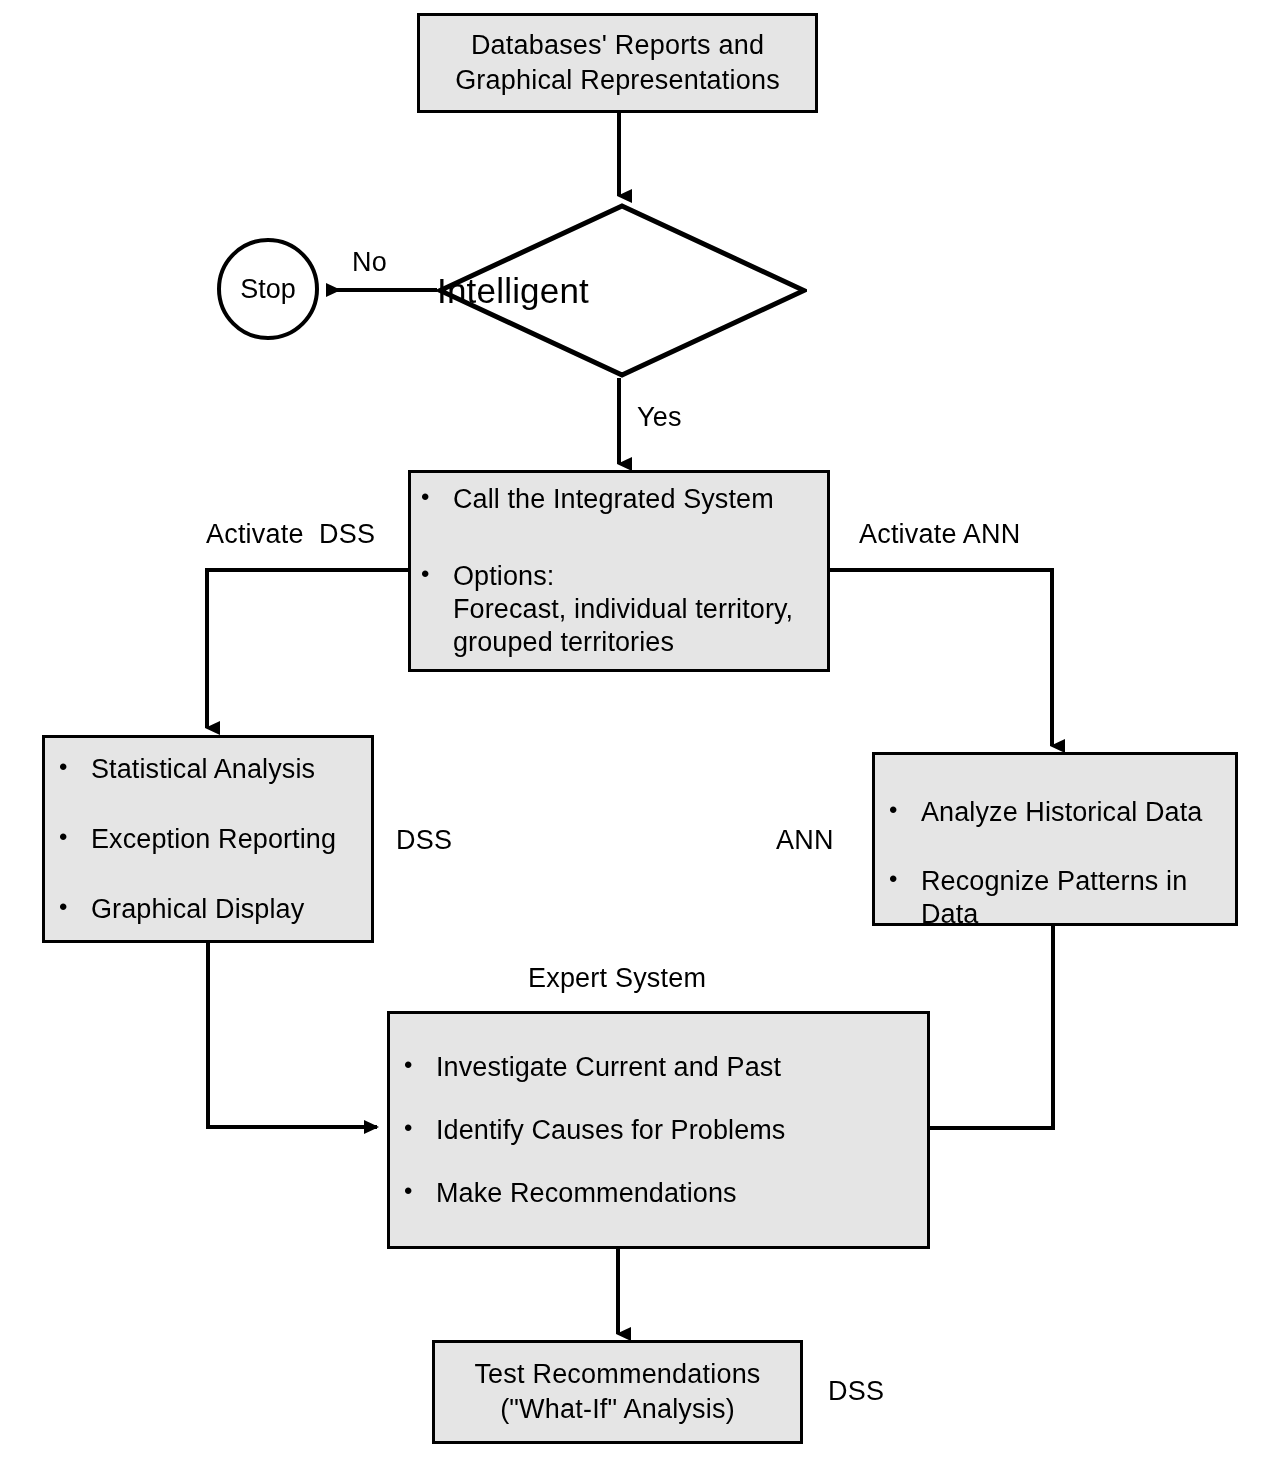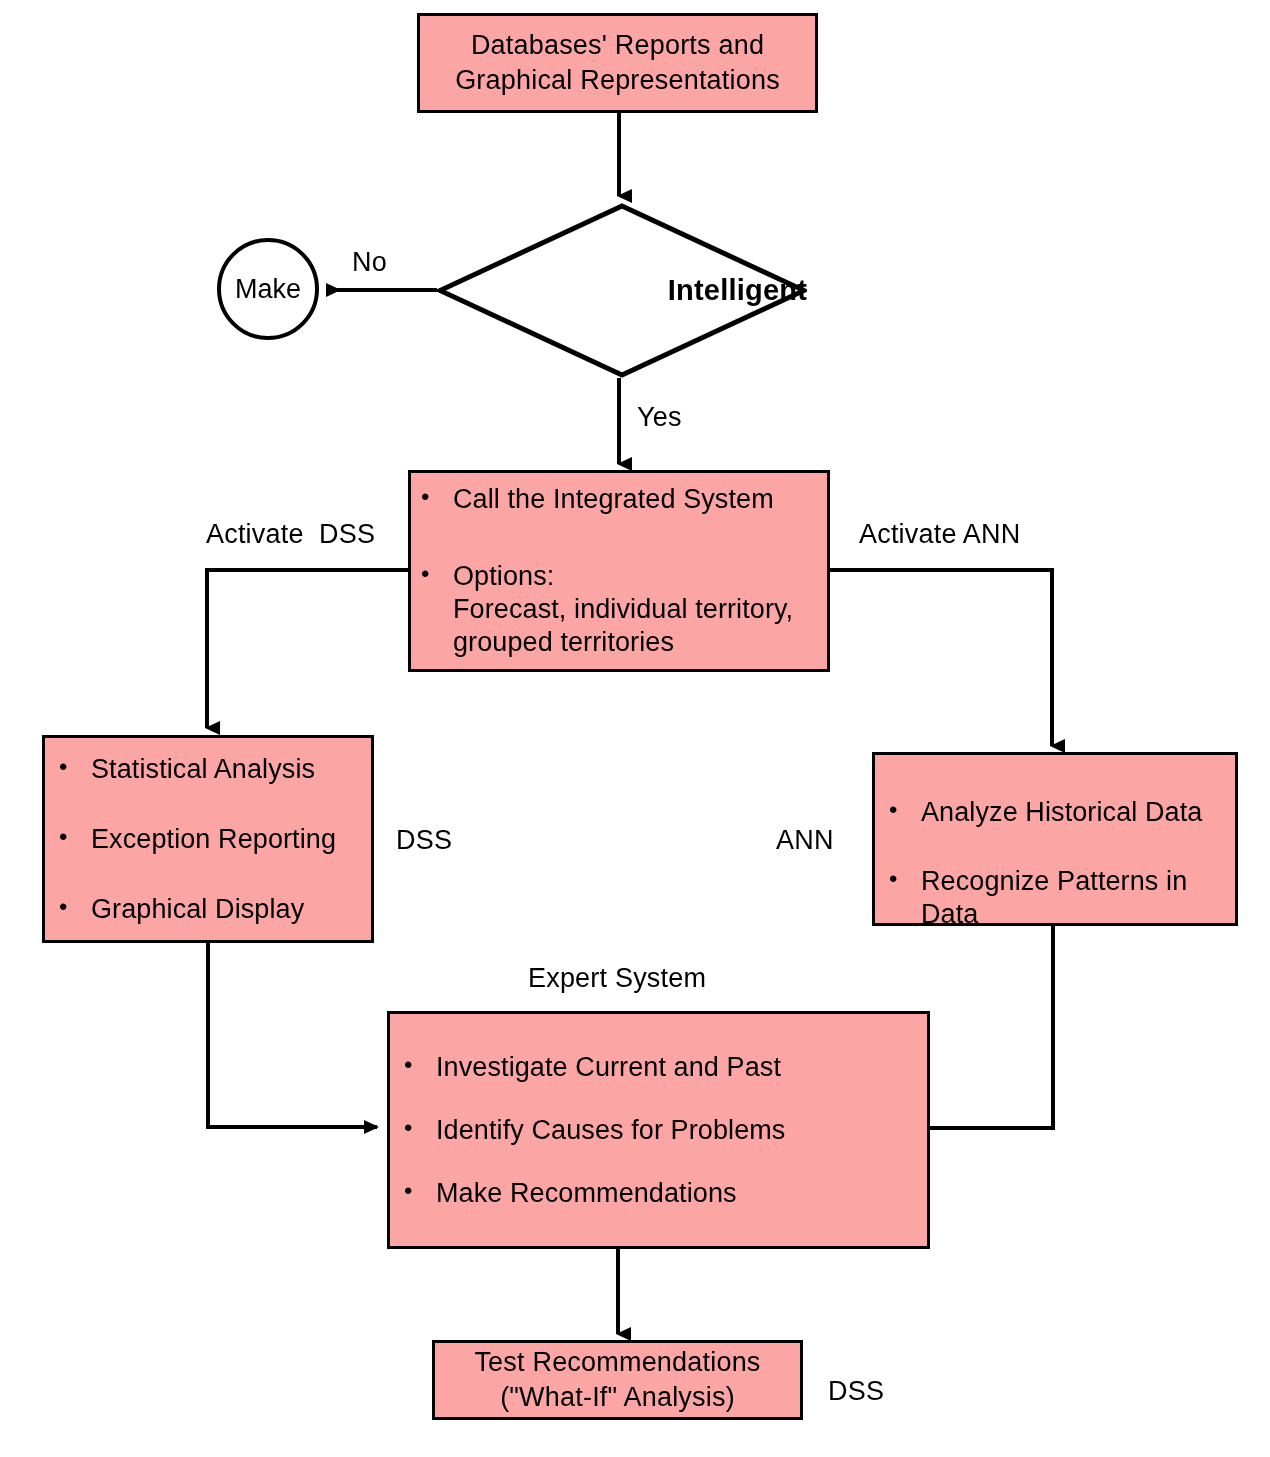--- a/index.html
+++ b/index.html
@@ -22,21 +22,21 @@
     position: absolute;
     left: 0;
     top: 0;
     width: 1270px;
     height: 1457px;
     pointer-events: none;
   }
   .node {
     position: absolute;
     box-sizing: border-box;
-    background: #fca5a5;
+    background: #e5e5e5;
     border: 3px solid #000000;
   }
   .node .inner {
     position: absolute;
     left: 0; right: 0;
     top: 50%;
     transform: translateY(-50%);
   }
   .centered-text {
     text-align: center;
@@ -87,25 +87,24 @@
   }
   .diamond-wrap {
     position: absolute;
   }
   .diamond-label {
     position: absolute;
     left: 0;
     top: 50%;
     width: 100%;
     transform: translateY(-50%);
-    text-align: right;
-    font-size: 29px;
+    text-align: left;
+    font-size: 35px;
     line-height: 1.30;
     letter-spacing: 0.2px;
-    font-weight: bold;
   }
 </style>
 </head>
 <body>
 
 <div id="canvas">
 
   <svg id="wires" viewBox="0 0 1270 1457" xmlns="http://www.w3.org/2000/svg">
     <defs>
       <marker id="arrowDown" markerWidth="16" markerHeight="16" refX="8" refY="13" orient="auto" markerUnits="userSpaceOnUse">
@@ -162,21 +161,21 @@
   <div class="diamond-wrap" style="left:437px; top:203px; width:370px; height:175px;">
     <svg width="370" height="175" viewBox="0 0 370 175" style="position:absolute; left:0; top:0;">
       <polygon points="185,3 367,87.5 185,172 3,87.5" fill="#ffffff" stroke="#000000" stroke-width="5"></polygon>
     </svg>
     <div class="diamond-label">
       <div>Intelligent</div>
     </div>
   </div>
 
   <div class="stop-node" style="left:217px; top:238px; width:102px; height:102px;">
-    <span>Make</span>
+    <span>Stop</span>
   </div>
 
   <div class="free-label" style="left:352px; top:246px;">No</div>
   <div class="free-label" style="left:637px; top:401px;">Yes</div>
   <div class="free-label" style="left:206px; top:518px;">Activate  DSS</div>
   <div class="free-label" style="left:859px; top:518px;">Activate ANN</div>
 
   <div class="node" style="left:42px; top:735px; width:332px; height:208px;">
     <div class="inner" style="padding:0 6px;">
       <ul class="bullets">
@@ -235,21 +234,21 @@
         <li style="margin-bottom:30px;">
           <span>Identify Causes for Problems</span>
         </li>
         <li>
           <span>Make Recommendations</span>
         </li>
       </ul>
     </div>
   </div>
 
-  <div class="node" style="left:432px; top:1340px; width:371px; height:80px;">
+  <div class="node" style="left:432px; top:1340px; width:371px; height:104px;">
     <div class="inner">
       <div class="centered-text">Test  Recommendations</div>
       <div class="centered-text">("What-If" Analysis)</div>
     </div>
   </div>
   <div class="free-label" style="left:828px; top:1375px;">DSS</div>
 
 </div>
 
 </body></html>

